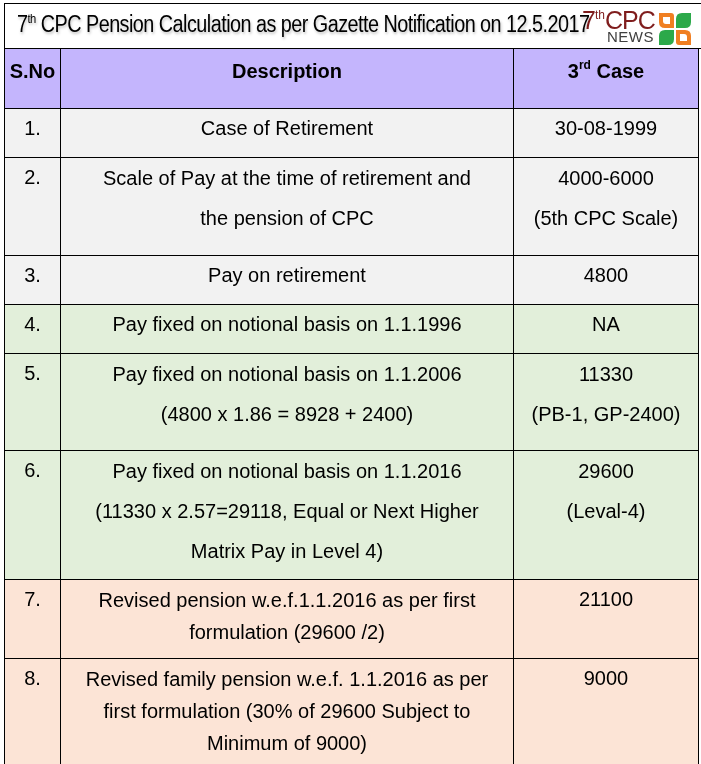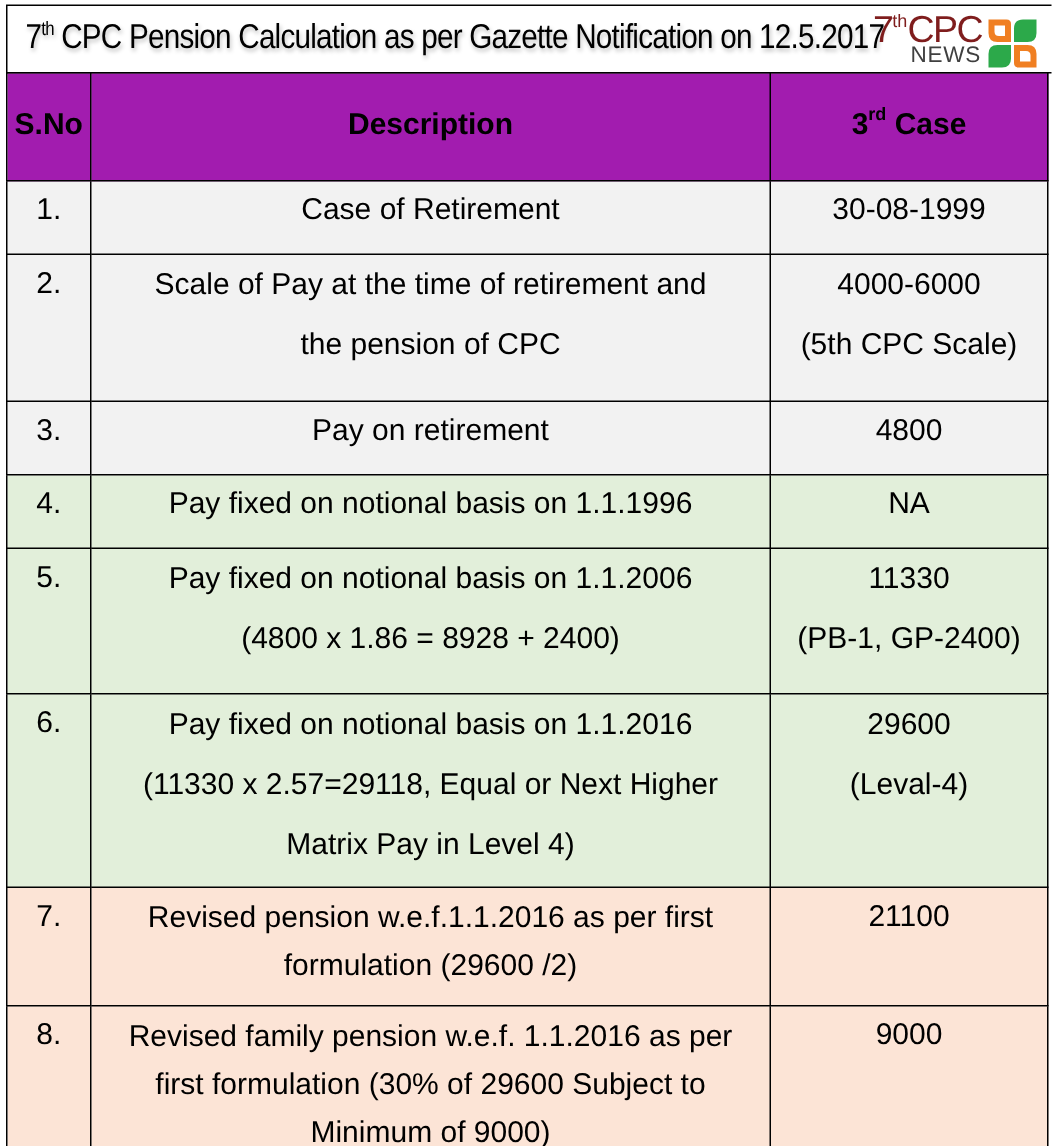--- a/index.html
+++ b/index.html
@@ -19,21 +19,21 @@
                letter-spacing: -1px; line-height: 25px; font-weight: normal; }
   .logo-main sup { font-size: 12px; vertical-align: 10px; line-height: 0; letter-spacing: 0; }
   .logo-sub { position: absolute; left: 25px; top: 21px; font-size: 15px; color: #404040;
               letter-spacing: 0.5px; line-height: 16px; }
   .logo-mark { position: absolute; left: 75px; top: 3px; width: 36px; height: 36px; }
 
   table.pension { position: absolute; left: 4px; top: 48px; border-collapse: collapse;
                   table-layout: fixed; width: 694px; }
   table.pension td, table.pension th { border: 1.5px solid #000; vertical-align: top;
                   text-align: center; font-size: 20px; padding: 0; font-weight: normal; }
-  table.pension th { font-weight: bold; height: 48px; padding-top: 23px; vertical-align: top; background:#a21caf; }
+  table.pension th { font-weight: bold; height: 48px; padding-top: 11px; vertical-align: top; background:#c4b5fd; }
   table.pension th sup { font-size: 12px; vertical-align: 9px; line-height: 0; }
   col.c1 { width: 56px; }
   col.c2 { width: 453px; }
   col.c3 { width: 185px; }
 
   .cell-lines { padding-top: 4px; }
   .cell-lines .ln { display: block; line-height: 30px; }
   .gap-lines .ln { line-height: 48px; }
   .gap-lines .ln:first-child { line-height: 32px; }
   .tight .ln { line-height: 32px; }

